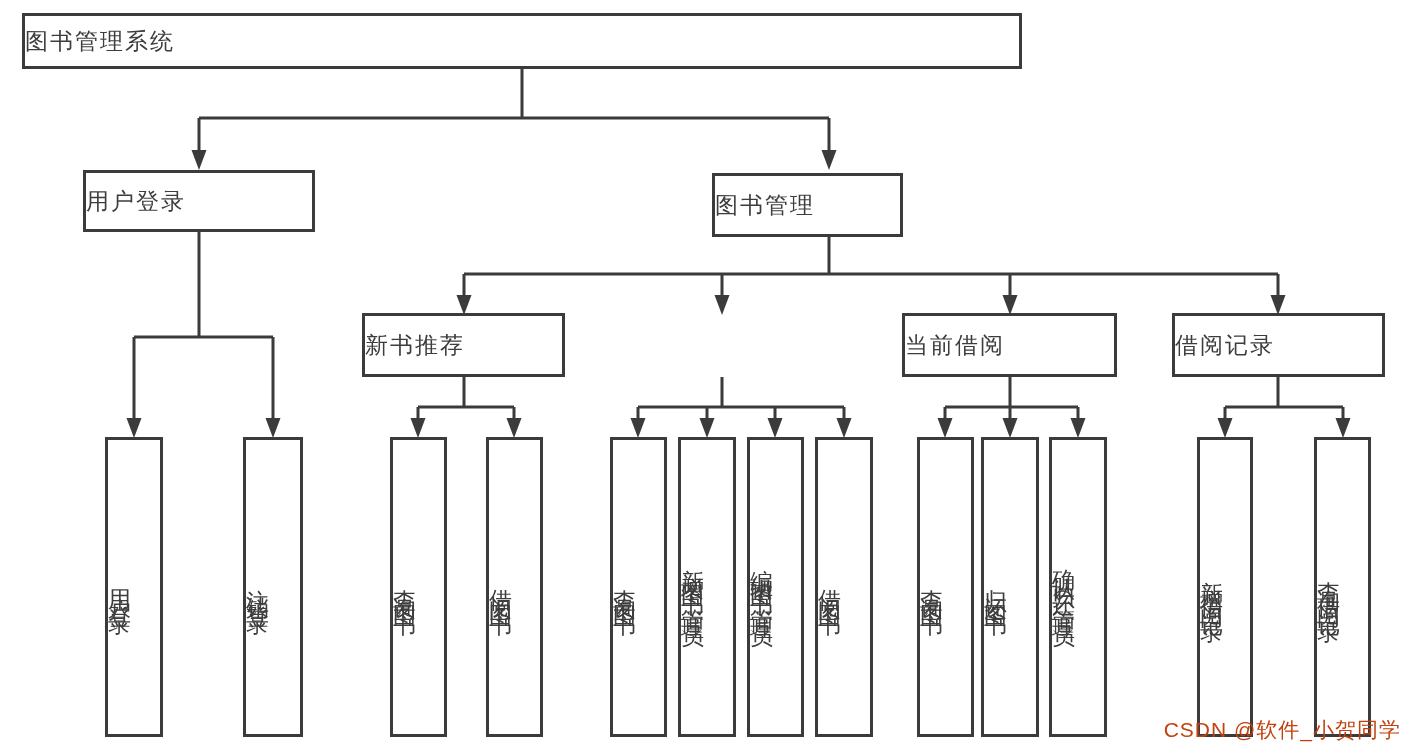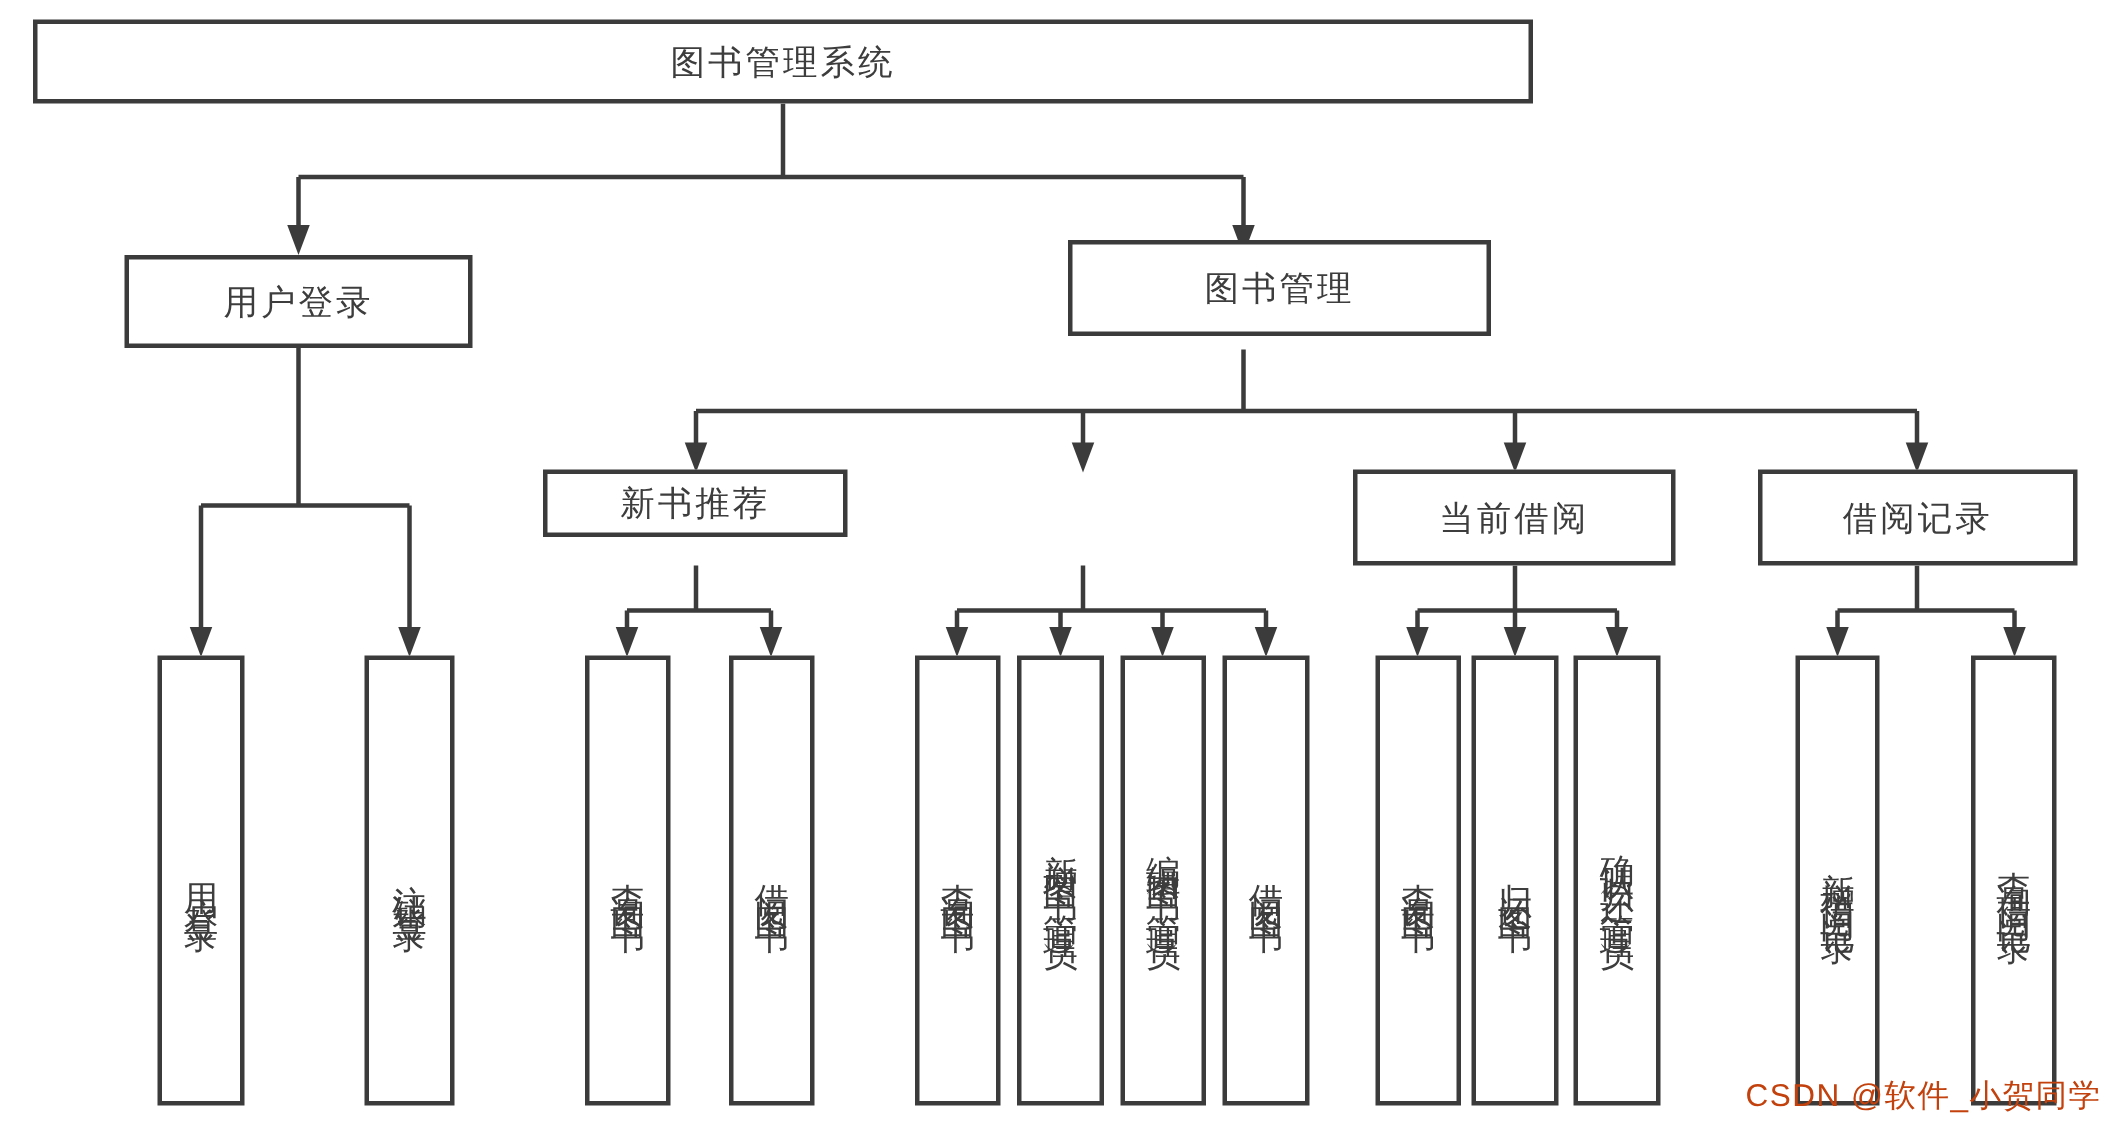--- a/index.html
+++ b/index.html
@@ -17,21 +17,20 @@
     width: 1405px; height: 747px;
     pointer-events: none;
   }
   .box {
     position: absolute;
     background: #ffffff;
     border: 3px solid #3b3b3b;
     box-sizing: border-box;
     display: flex;
     align-items: center;
-    justify-content: center;
     color: #3d3d3d;
   }
   .hbox { font-size: 23px; letter-spacing: 2px; }
   .vbox span {
     writing-mode: vertical-rl;
     text-orientation: mixed;
     font-size: 23px;
     letter-spacing: 8px;
     line-height: 1;
     white-space: nowrap;
@@ -91,25 +90,25 @@
     </g>
   </svg>
 
   <div class="box hbox" style="left:22px;top:13px;width:1000px;height:56px">
     <span>图书管理系统</span>
   </div>
 
   <div class="box hbox" style="left:83px;top:170px;width:232px;height:62px">
     <span>用户登录</span>
   </div>
-  <div class="box hbox" style="left:712px;top:160px;width:282px;height:64px">
+  <div class="box hbox" style="left:712px;top:173px;width:191px;height:64px">
     <span>图书管理</span>
   </div>
 
-  <div class="box hbox" style="left:362px;top:313px;width:203px;height:45px">
+  <div class="box hbox" style="left:362px;top:313px;width:203px;height:64px">
     <span>新书推荐</span>
   </div>
   <div class="box hbox" style="left:902px;top:313px;width:215px;height:64px">
     <span>当前借阅</span>
   </div>
   <div class="box hbox" style="left:1172px;top:313px;width:213px;height:64px">
     <span>借阅记录</span>
   </div>
 
   <div class="box vbox" style="left:105px;top:437px;width:58px;height:300px">

